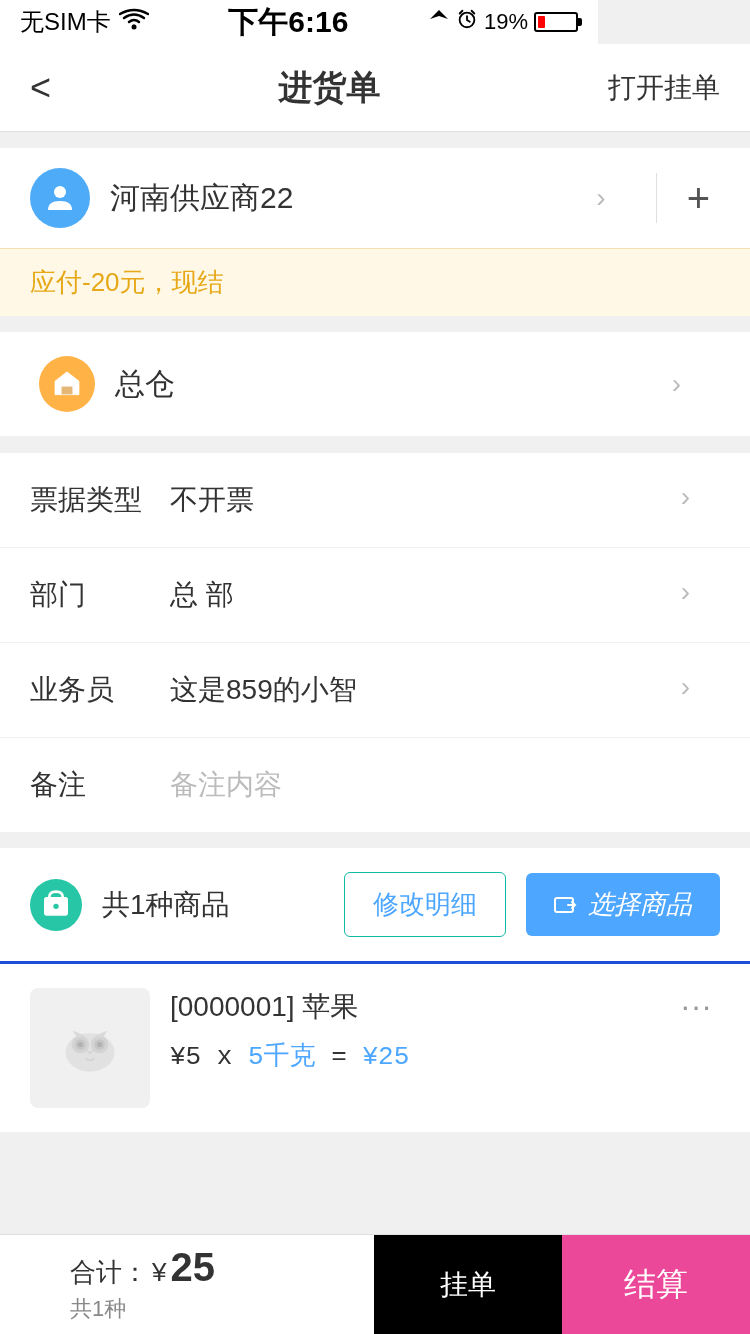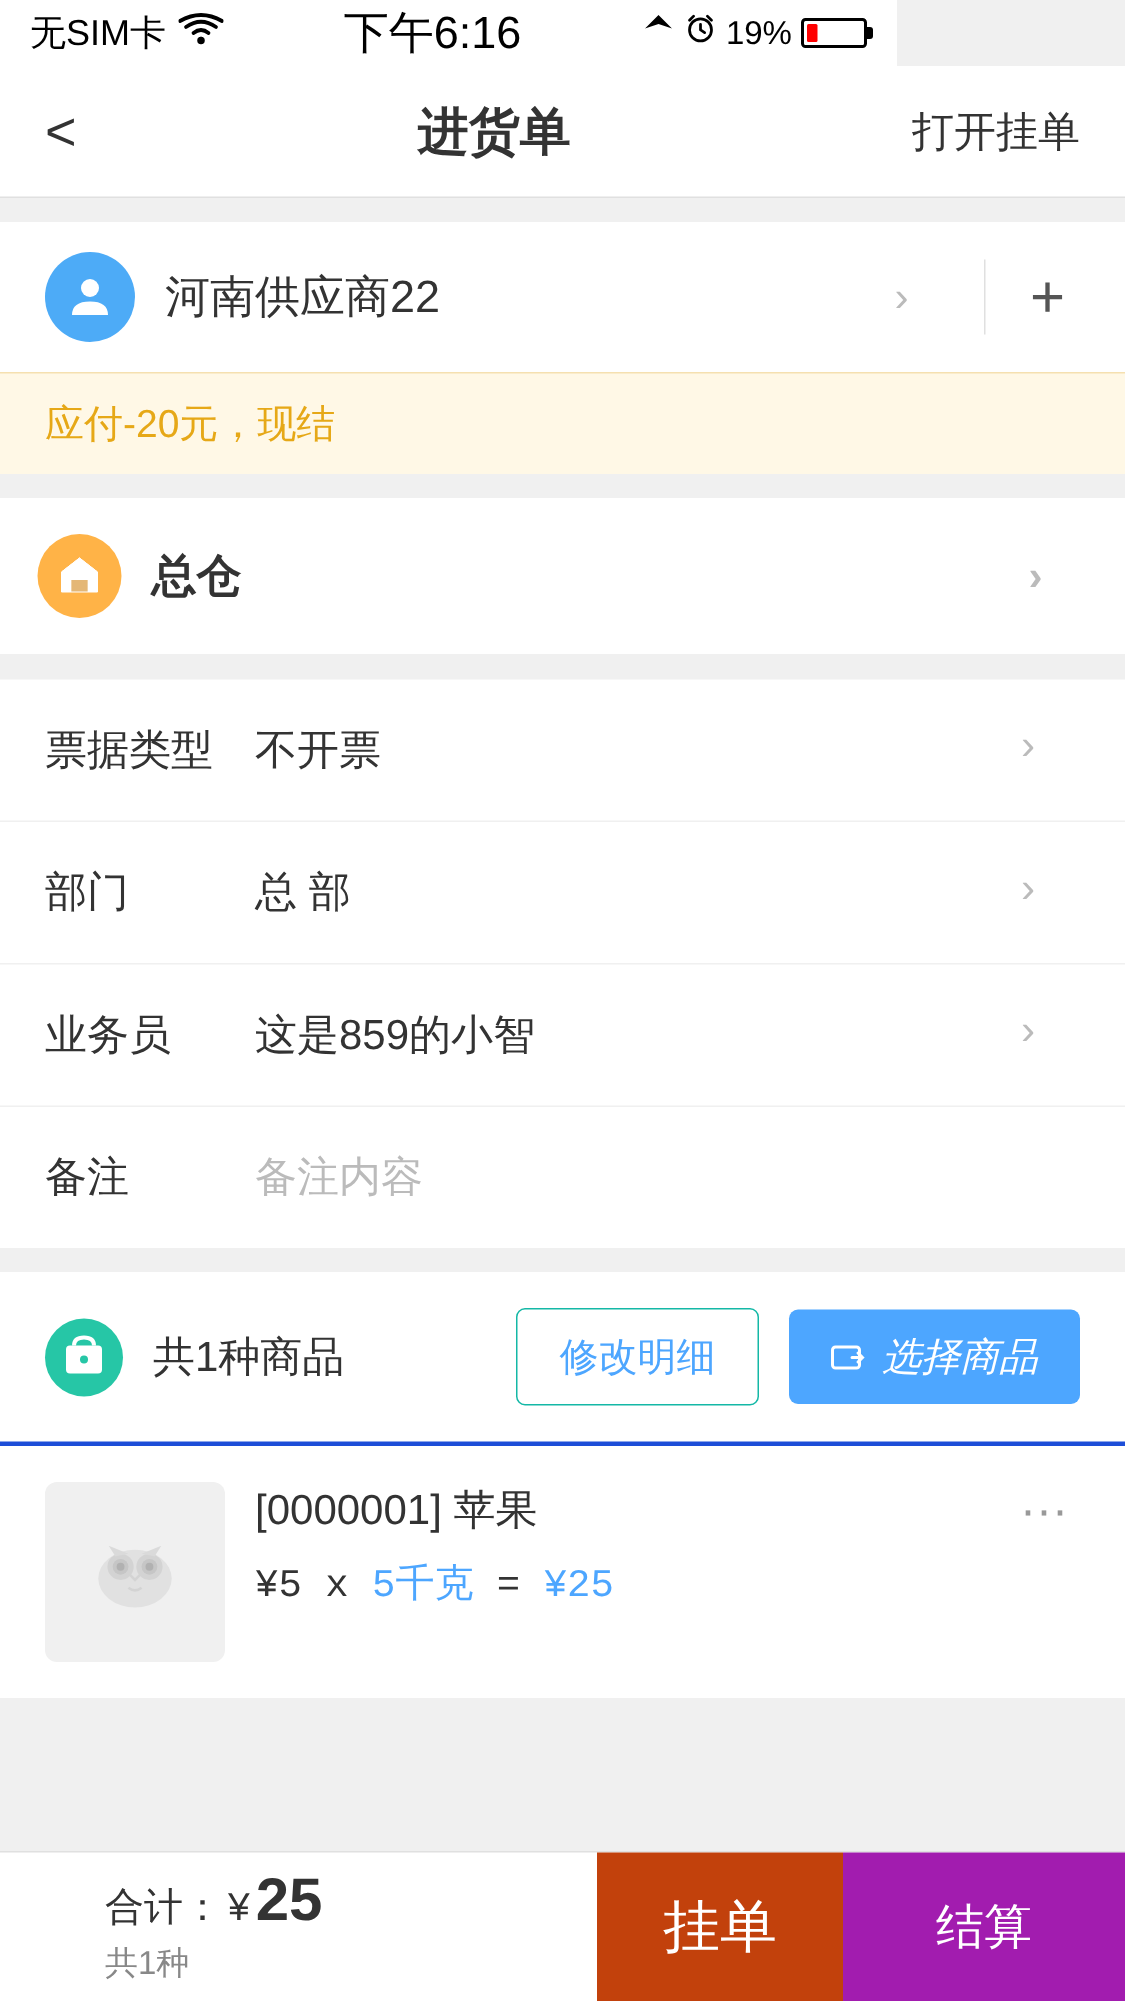--- a/index.html
+++ b/index.html
@@ -19,21 +19,21 @@
       height: 44px;
       background: #fff;
       display: flex;
       align-items: center;
       justify-content: space-between;
       padding: 0 20px;
       font-size: 24px;
       color: #000;
     }
     .status-left { display: flex; align-items: center; gap: 8px; }
-    .status-center { font-size: 30px; font-weight: 400; }
+    .status-center { font-size: 30px; font-weight: 700; }
     .status-right { display: flex; align-items: center; gap: 6px; font-size: 22px; }
     .battery-icon {
       width: 44px; height: 20px;
       border: 2px solid #000;
       border-radius: 3px;
       position: relative;
       display: inline-flex;
       align-items: center;
       padding: 2px;
     }
@@ -149,23 +149,22 @@
       padding: 16px 30px;
       font-size: 26px;
       color: #e6a817;
       border-top: 1px solid #f5e0b0;
     }
 
     
     .warehouse-row {
       display: flex;
       align-items: center;
-      padding: 24px 25px;
-      background: #fff;
-      font-weight: bold;
+      padding: 24px 39px;
+      background: #fff;
     }
     .warehouse-icon-wrap {
       width: 56px;
       height: 56px;
       border-radius: 50%;
       background: #ffb347;
       display: flex;
       align-items: center;
       justify-content: center;
       margin-right: 20px;
@@ -339,35 +338,35 @@
       font-size: 40px;
       font-weight: 600;
       color: #333;
     }
     .total-sub {
       font-size: 22px;
       color: #888;
       margin-top: 4px;
     }
     .btn-hang {
-      width: 164px;
+      width: 188px;
       height: 100px;
-      background: #c2410c;
+      background: #000000;
       color: #fff;
-      font-size: 38px;
+      font-size: 28px;
       border: none;
       cursor: pointer;
       display: flex;
       align-items: center;
       justify-content: center;
     }
     .btn-checkout {
       width: 188px;
       height: 100px;
-      background: #a21caf;
+      background: #ec4899;
       color: #fff;
       font-size: 32px;
       border: none;
       cursor: pointer;
       display: flex;
       align-items: center;
       justify-content: center;
       text-align: center;
     }
 

